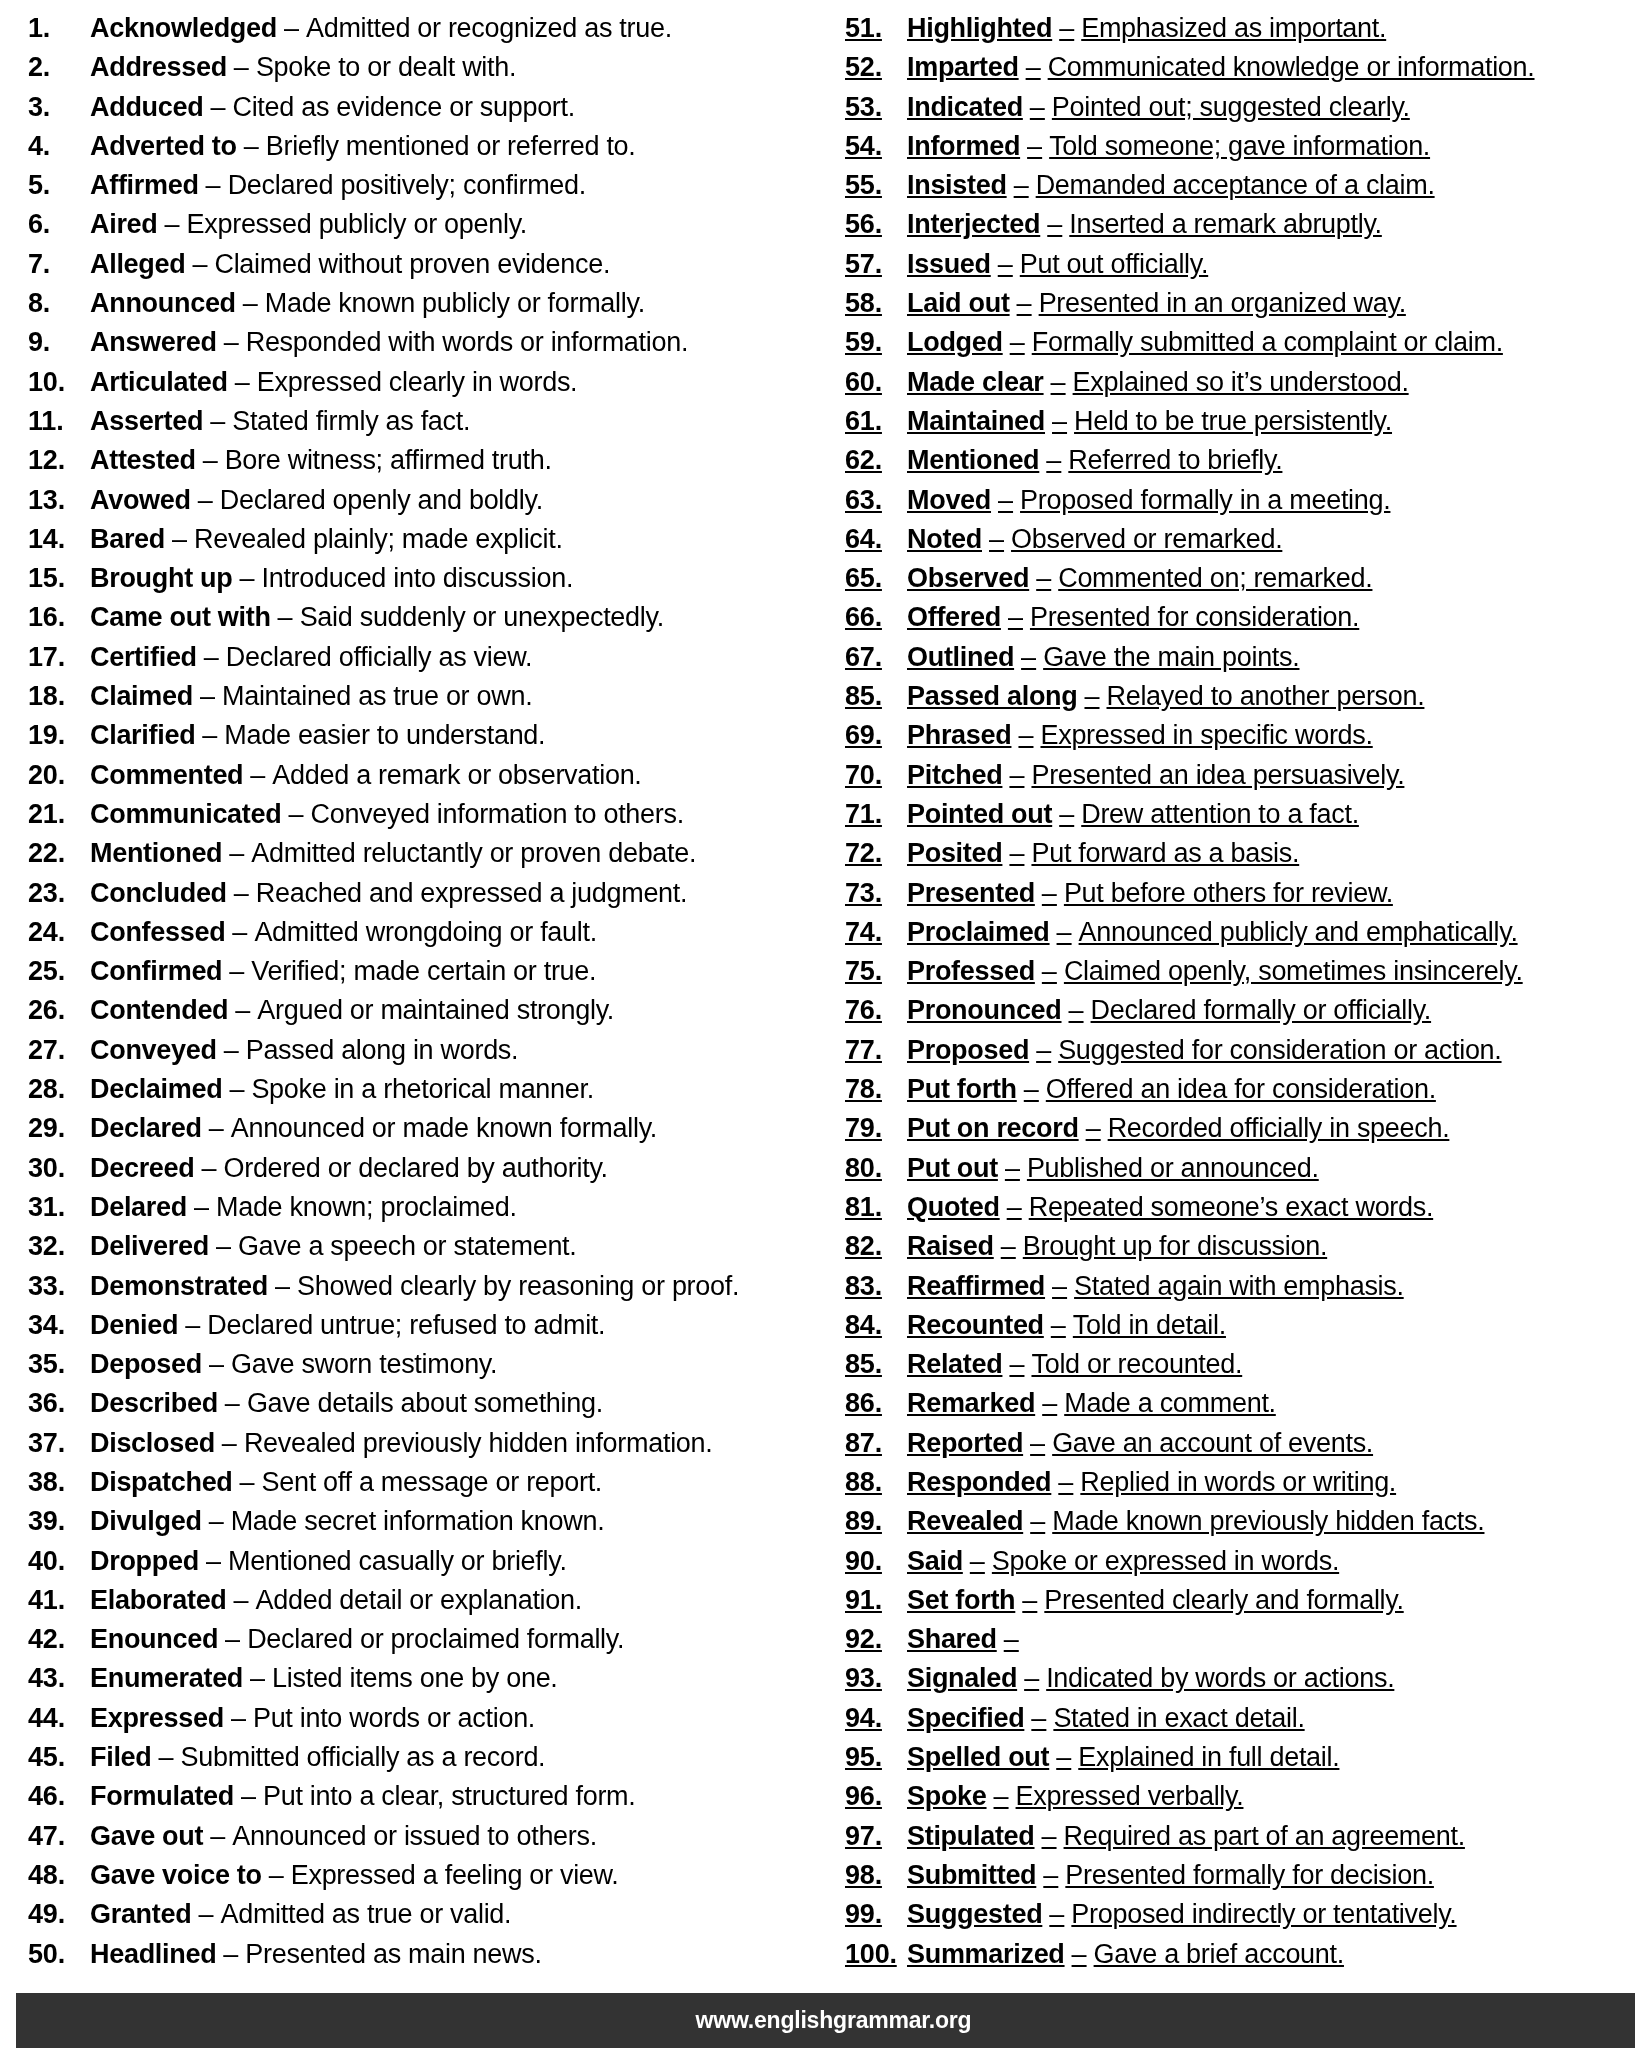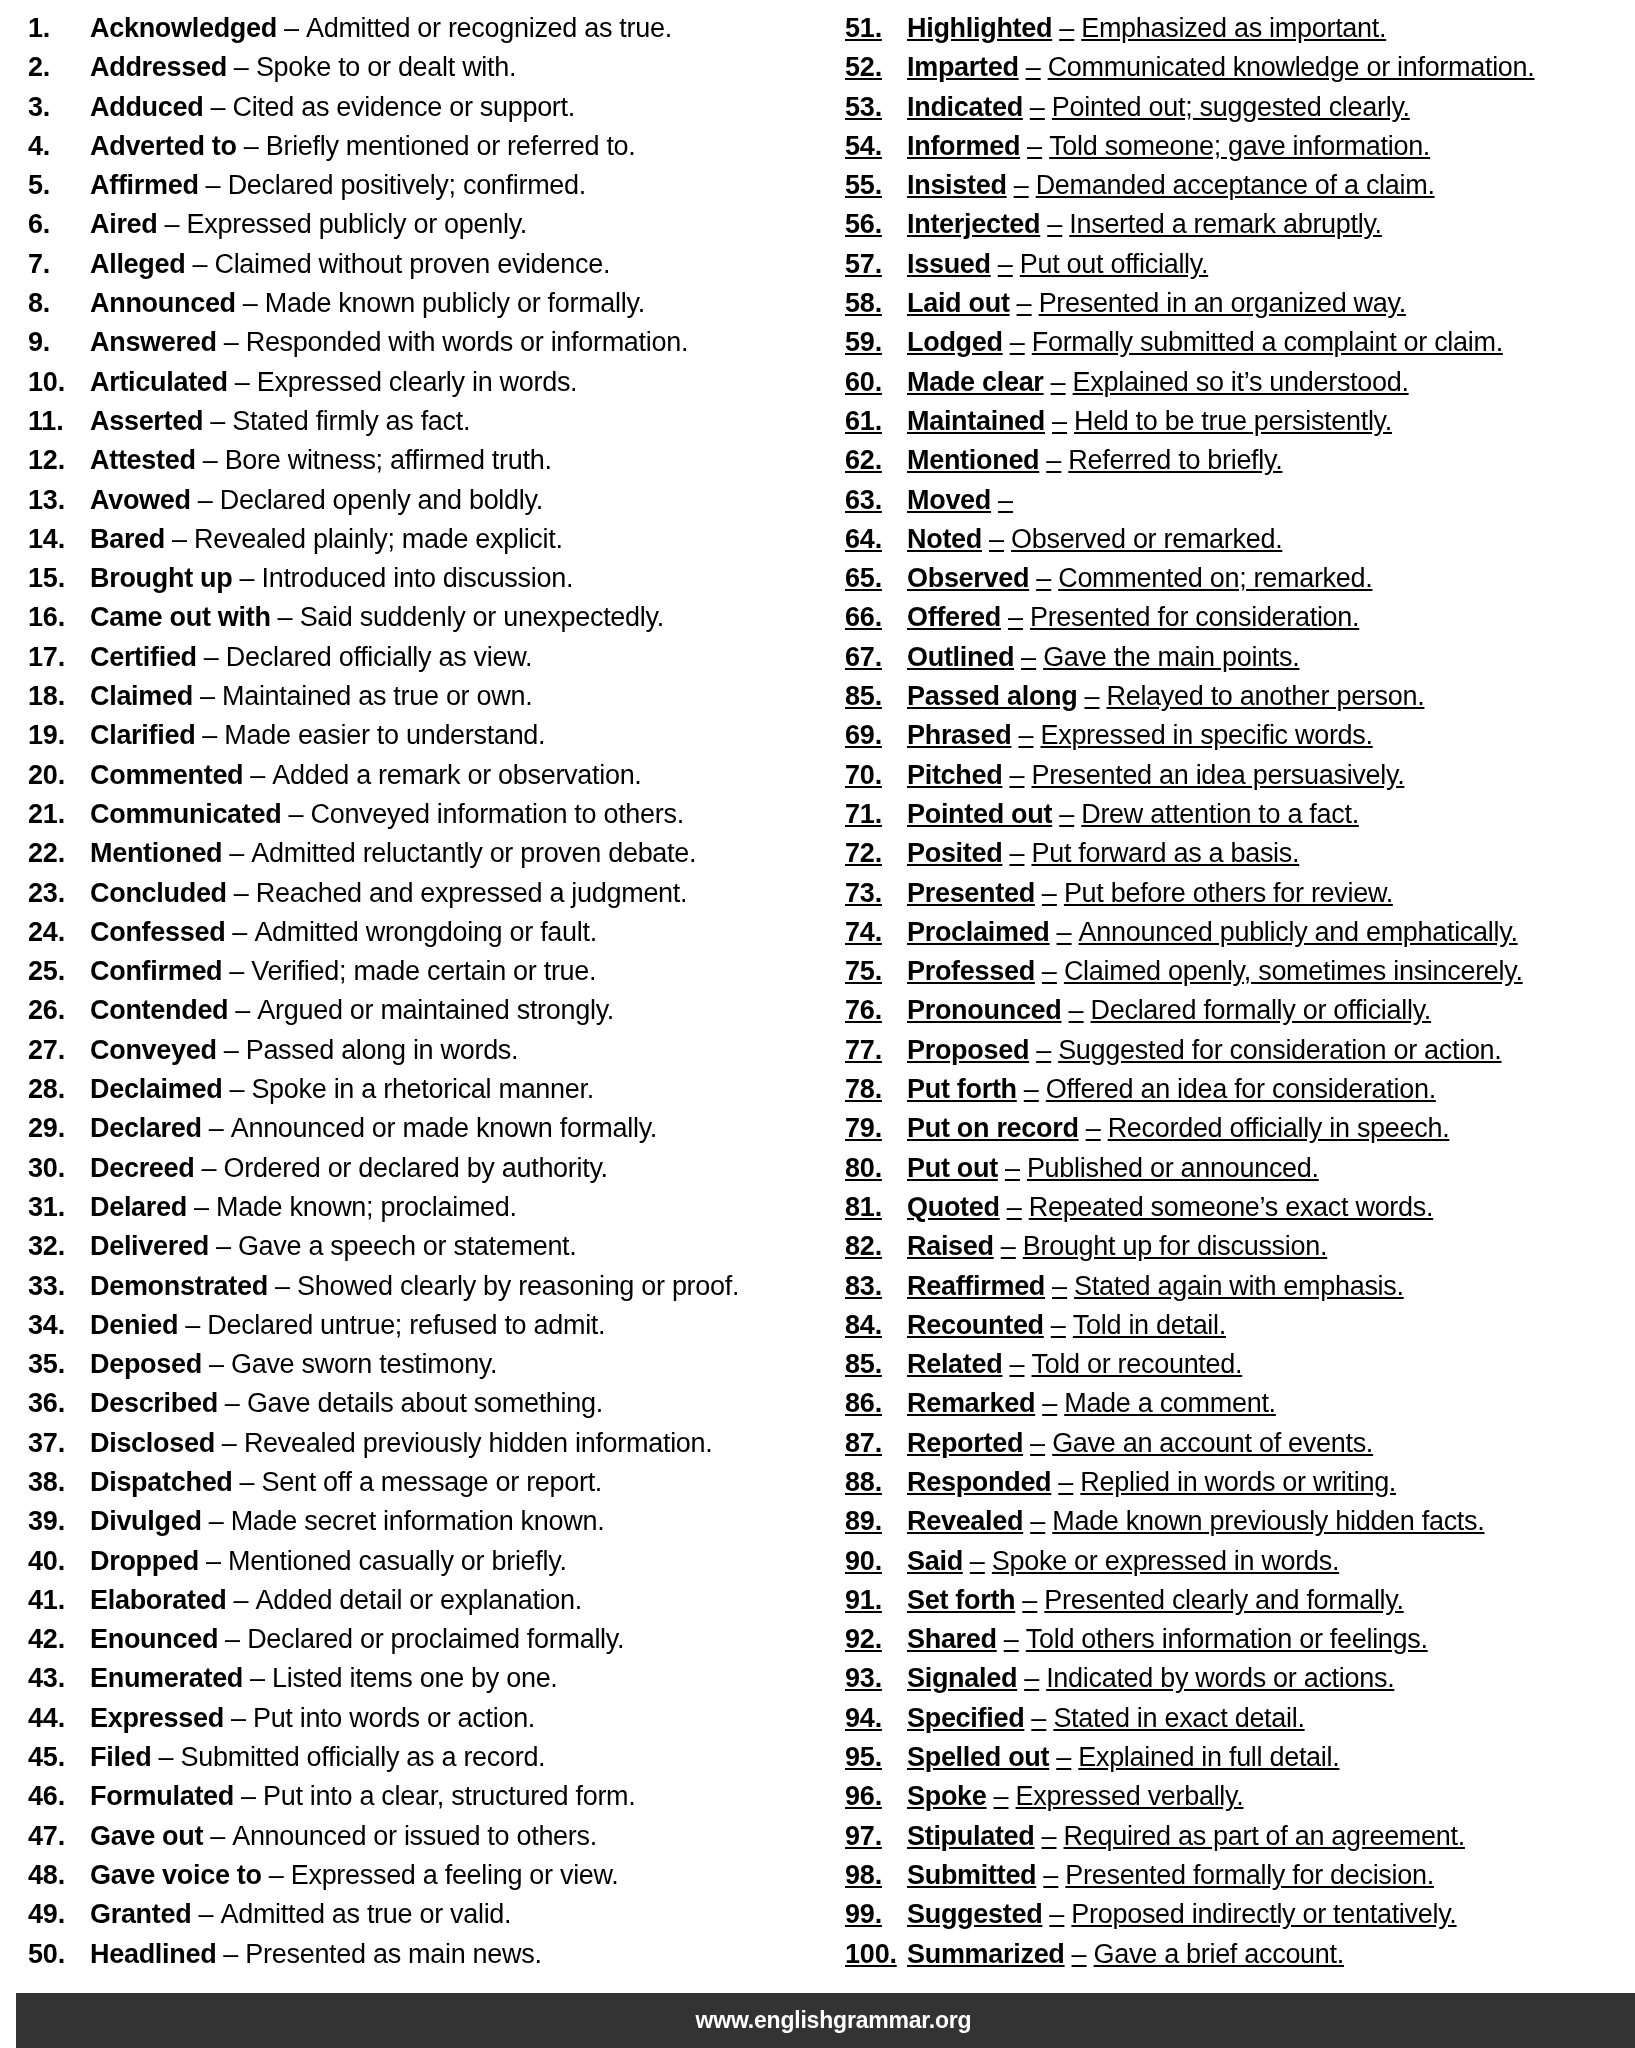--- a/index.html
+++ b/index.html
@@ -491,20 +491,21 @@
         <div class="entry">
           <span class="entry-num">62.</span>
           <span class="entry-word">Mentioned</span>
           <span class="entry-dash">–</span>
           <span class="entry-def">Referred to briefly.</span>
         </div>
         <div class="entry">
           <span class="entry-num">63.</span>
           <span class="entry-word">Moved</span>
           <span class="entry-dash">–</span>
+          <span class="entry-def">Proposed formally in a meeting.</span>
         </div>
         <div class="entry">
           <span class="entry-num">64.</span>
           <span class="entry-word">Noted</span>
           <span class="entry-dash">–</span>
           <span class="entry-def">Observed or remarked.</span>
         </div>
         <div class="entry">
           <span class="entry-num">65.</span>
           <span class="entry-word">Observed</span>
@@ -664,21 +665,20 @@
         <div class="entry">
           <span class="entry-num">91.</span>
           <span class="entry-word">Set forth</span>
           <span class="entry-dash">–</span>
           <span class="entry-def">Presented clearly and formally.</span>
         </div>
         <div class="entry">
           <span class="entry-num">92.</span>
           <span class="entry-word">Shared</span>
           <span class="entry-dash">–</span>
-          <span class="entry-def">Told others information or feelings.</span>
         </div>
         <div class="entry">
           <span class="entry-num">93.</span>
           <span class="entry-word">Signaled</span>
           <span class="entry-dash">–</span>
           <span class="entry-def">Indicated by words or actions.</span>
         </div>
         <div class="entry">
           <span class="entry-num">94.</span>
           <span class="entry-word">Specified</span>

